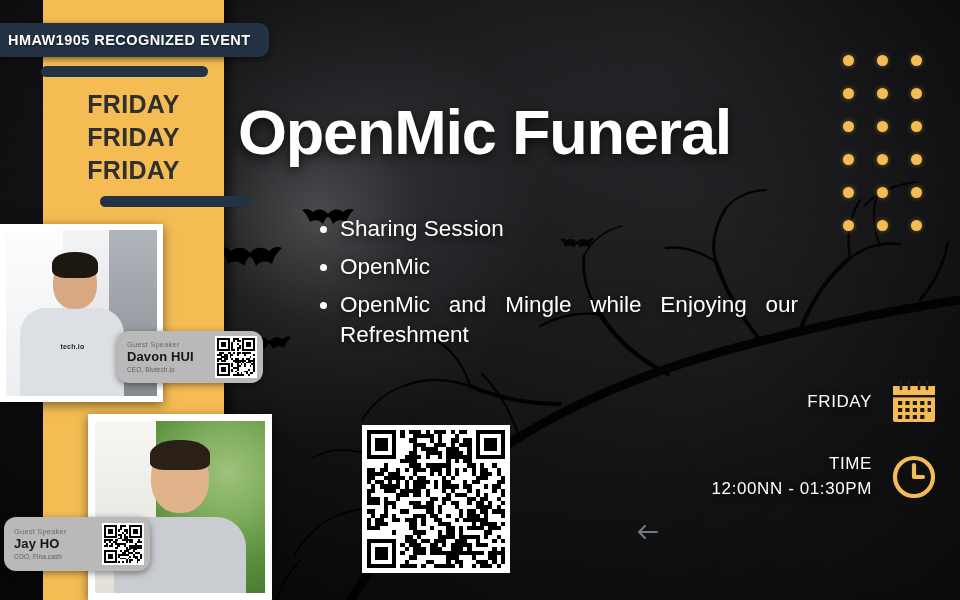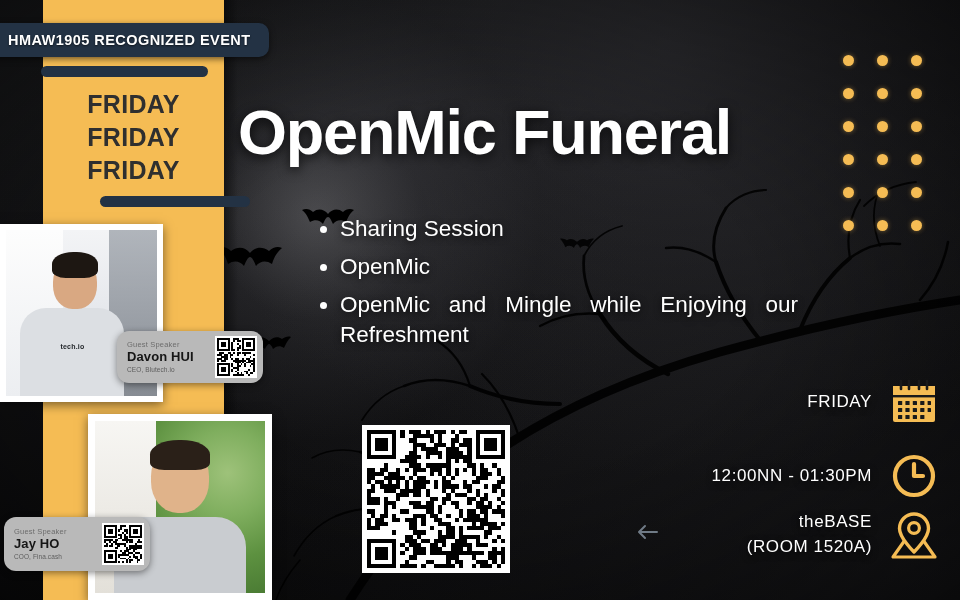--- a/index.html
+++ b/index.html
@@ -2309,33 +2309,23 @@
         <rect x="8" y="37" width="4.2" height="4" rx="0.6"></rect>
           <rect x="15.4" y="37" width="4.2" height="4" rx="0.6"></rect>
         <rect x="22.8" y="37" width="4.2" height="4" rx="0.6"></rect>
           <rect x="30.2" y="37" width="4.2" height="4" rx="0.6"></rect>
       </g>
     </svg>
   </div>
 
   <div class="info info-2">
     <div class="info-txt">
+      <div class="info-l1">TIME</div>
       <div class="info-l2">12:00NN - 01:30PM</div>
     </div>
     <svg class="ic" viewBox="0 0 48 48">
       <circle cx="24" cy="24" r="19" fill="none" stroke="#F5BC54" stroke-width="4.2"></circle>
       <path d="M24 12 V24 H33" fill="none" stroke="#F5BC54" stroke-width="4.2" stroke-linecap="round" stroke-linejoin="round"></path>
     </svg>
   </div>
 
-  <div class="info info-3">
-    <div class="info-txt">
-      <div class="info-l1">theBASE</div>
-      <div class="info-l2">(ROOM 1520A)</div>
-    </div>
-    <svg class="ic" viewBox="0 0 48 48">
-      <path d="M24 3 C16 3,9.5 9.5,9.5 17.5 C9.5 27,24 41,24 41 C24 41,38.5 27,38.5 17.5 C38.5 9.5,32 3,24 3 Z" fill="none" stroke="#F5BC54" stroke-width="3.4" stroke-linejoin="round"></path>
-      <circle cx="24" cy="17" r="5.4" fill="none" stroke="#F5BC54" stroke-width="3.2"></circle>
-      <path d="M15 29 L3 46 H45 L33 29" fill="none" stroke="#F5BC54" stroke-width="3.2" stroke-linejoin="round"></path>
-    </svg>
-  </div>
 
 </div>
 
 </body></html>

